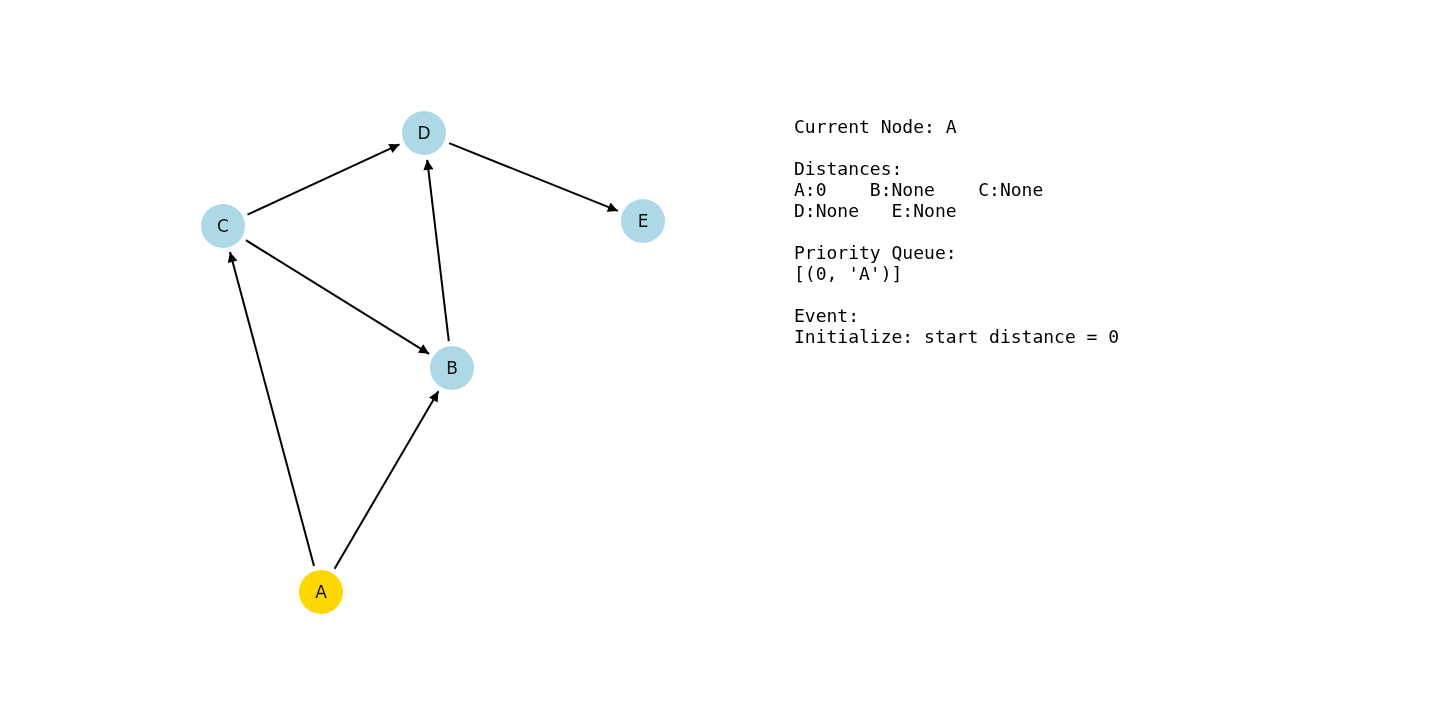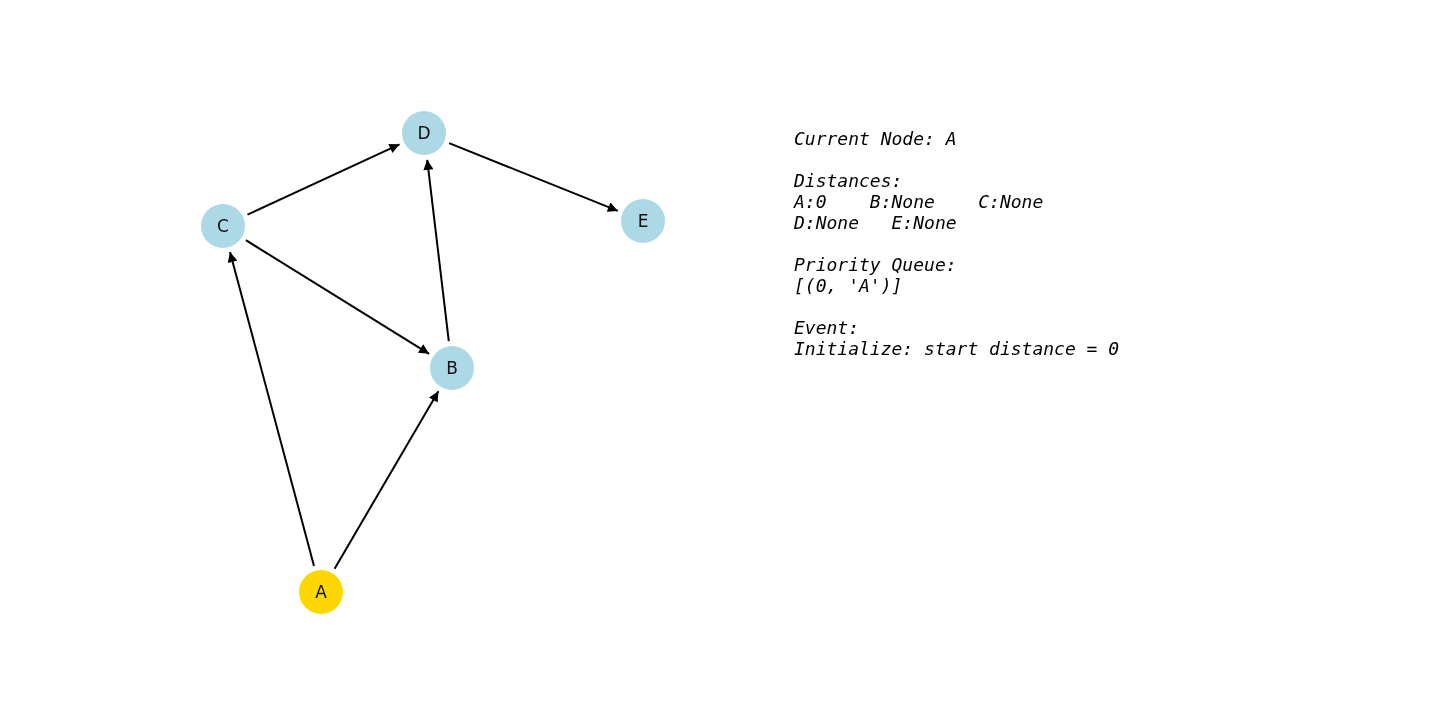--- a/index.html
+++ b/index.html
@@ -50,22 +50,21 @@
     position: absolute;
     left: 794px;
     top: 112px;
     font-family: "DejaVu Sans Mono", monospace;
     font-size: 18px;
     line-height: 21px;
     color: #000000;
     white-space: pre;
   }
   .info-section {
-    margin: 16px 0 21px 0;
-    font-style: italic;
+    margin: 4px 0 21px 0;
   }
   .info-line {
     white-space: pre;
   }
 </style>
 </head>
 <body>
 
 <div id="stage">
   <svg id="edge-layer" xmlns="http://www.w3.org/2000/svg" viewBox="0 0 1440 720">

